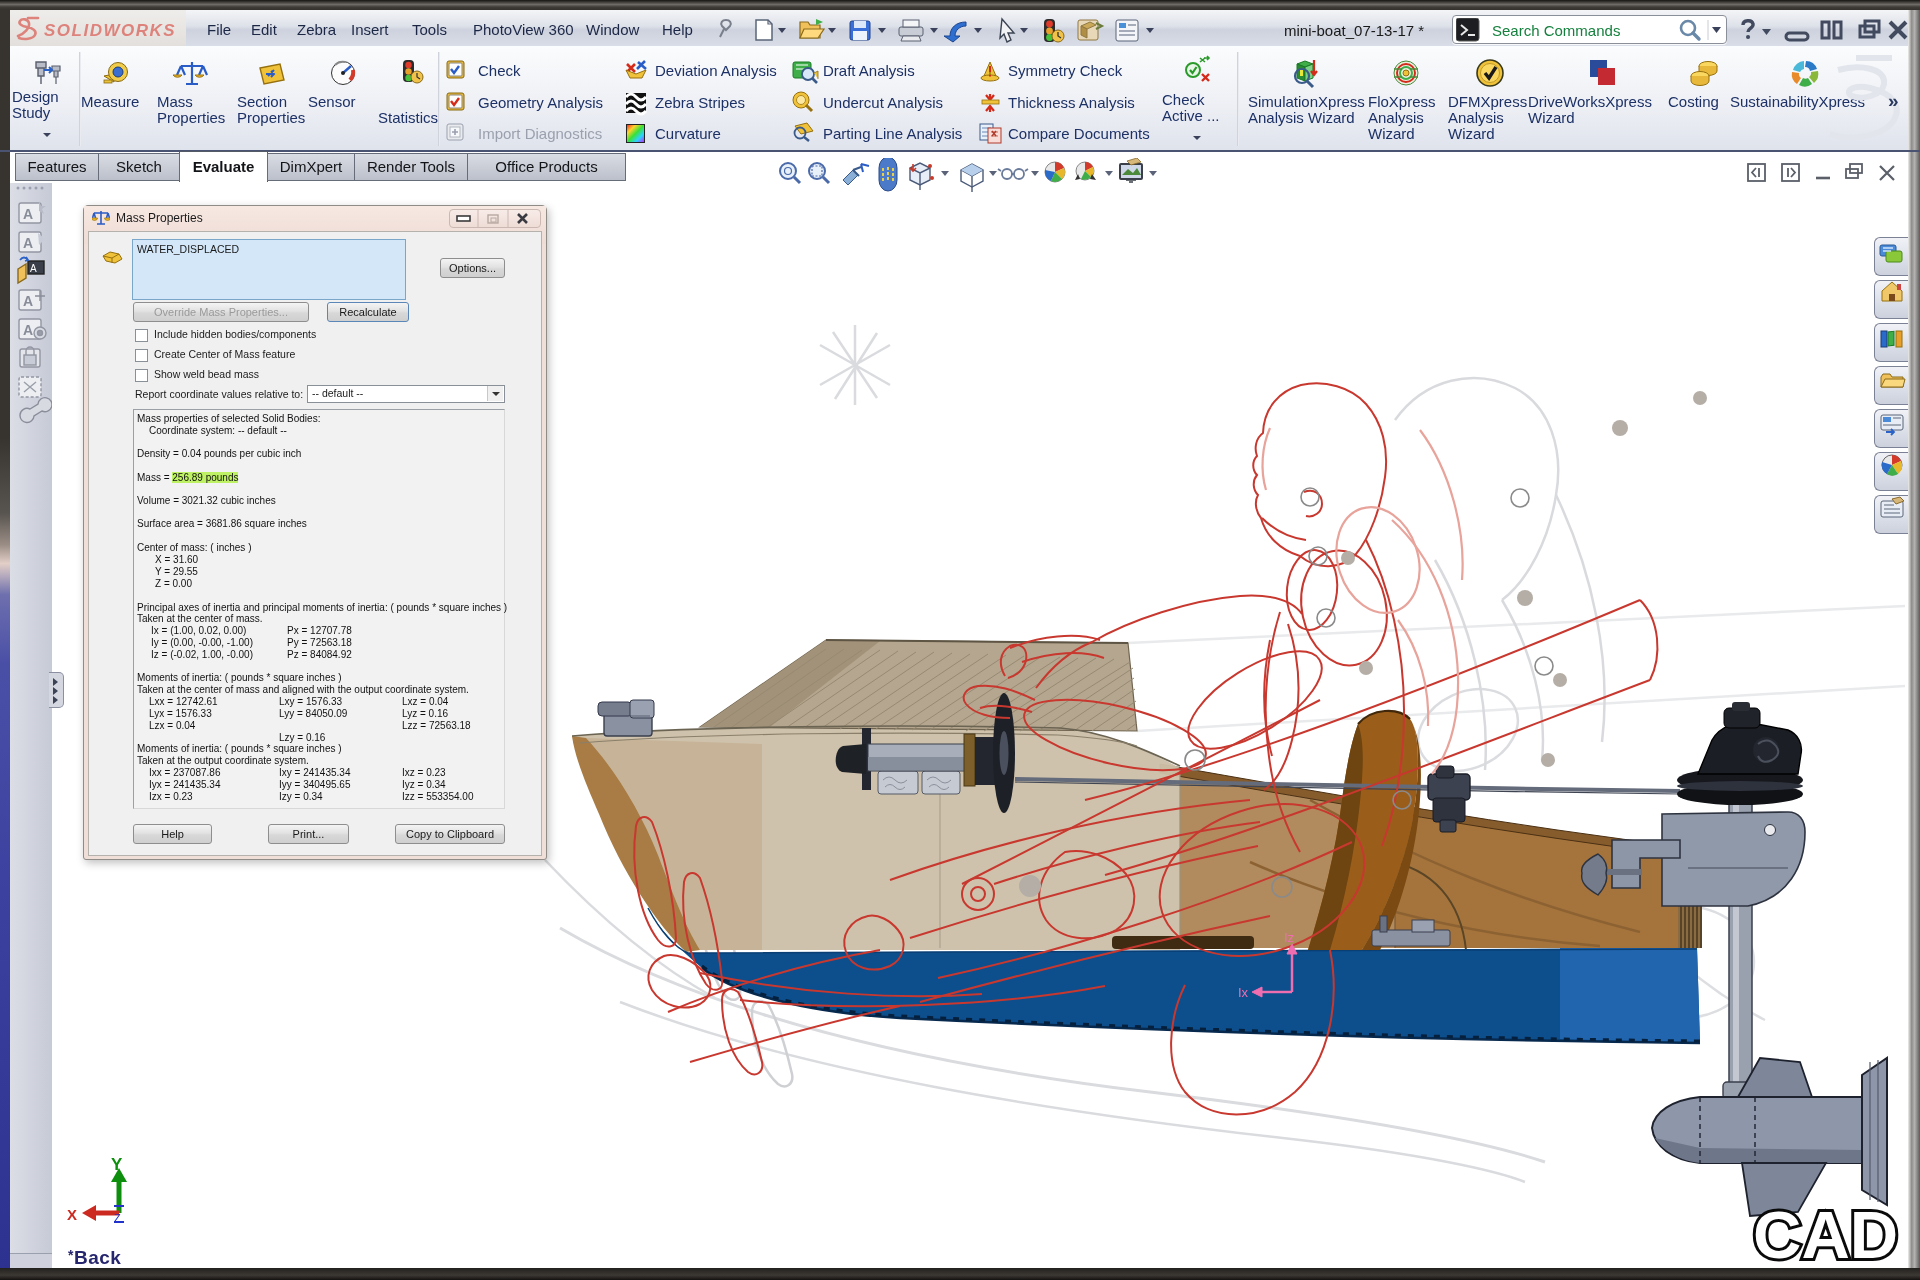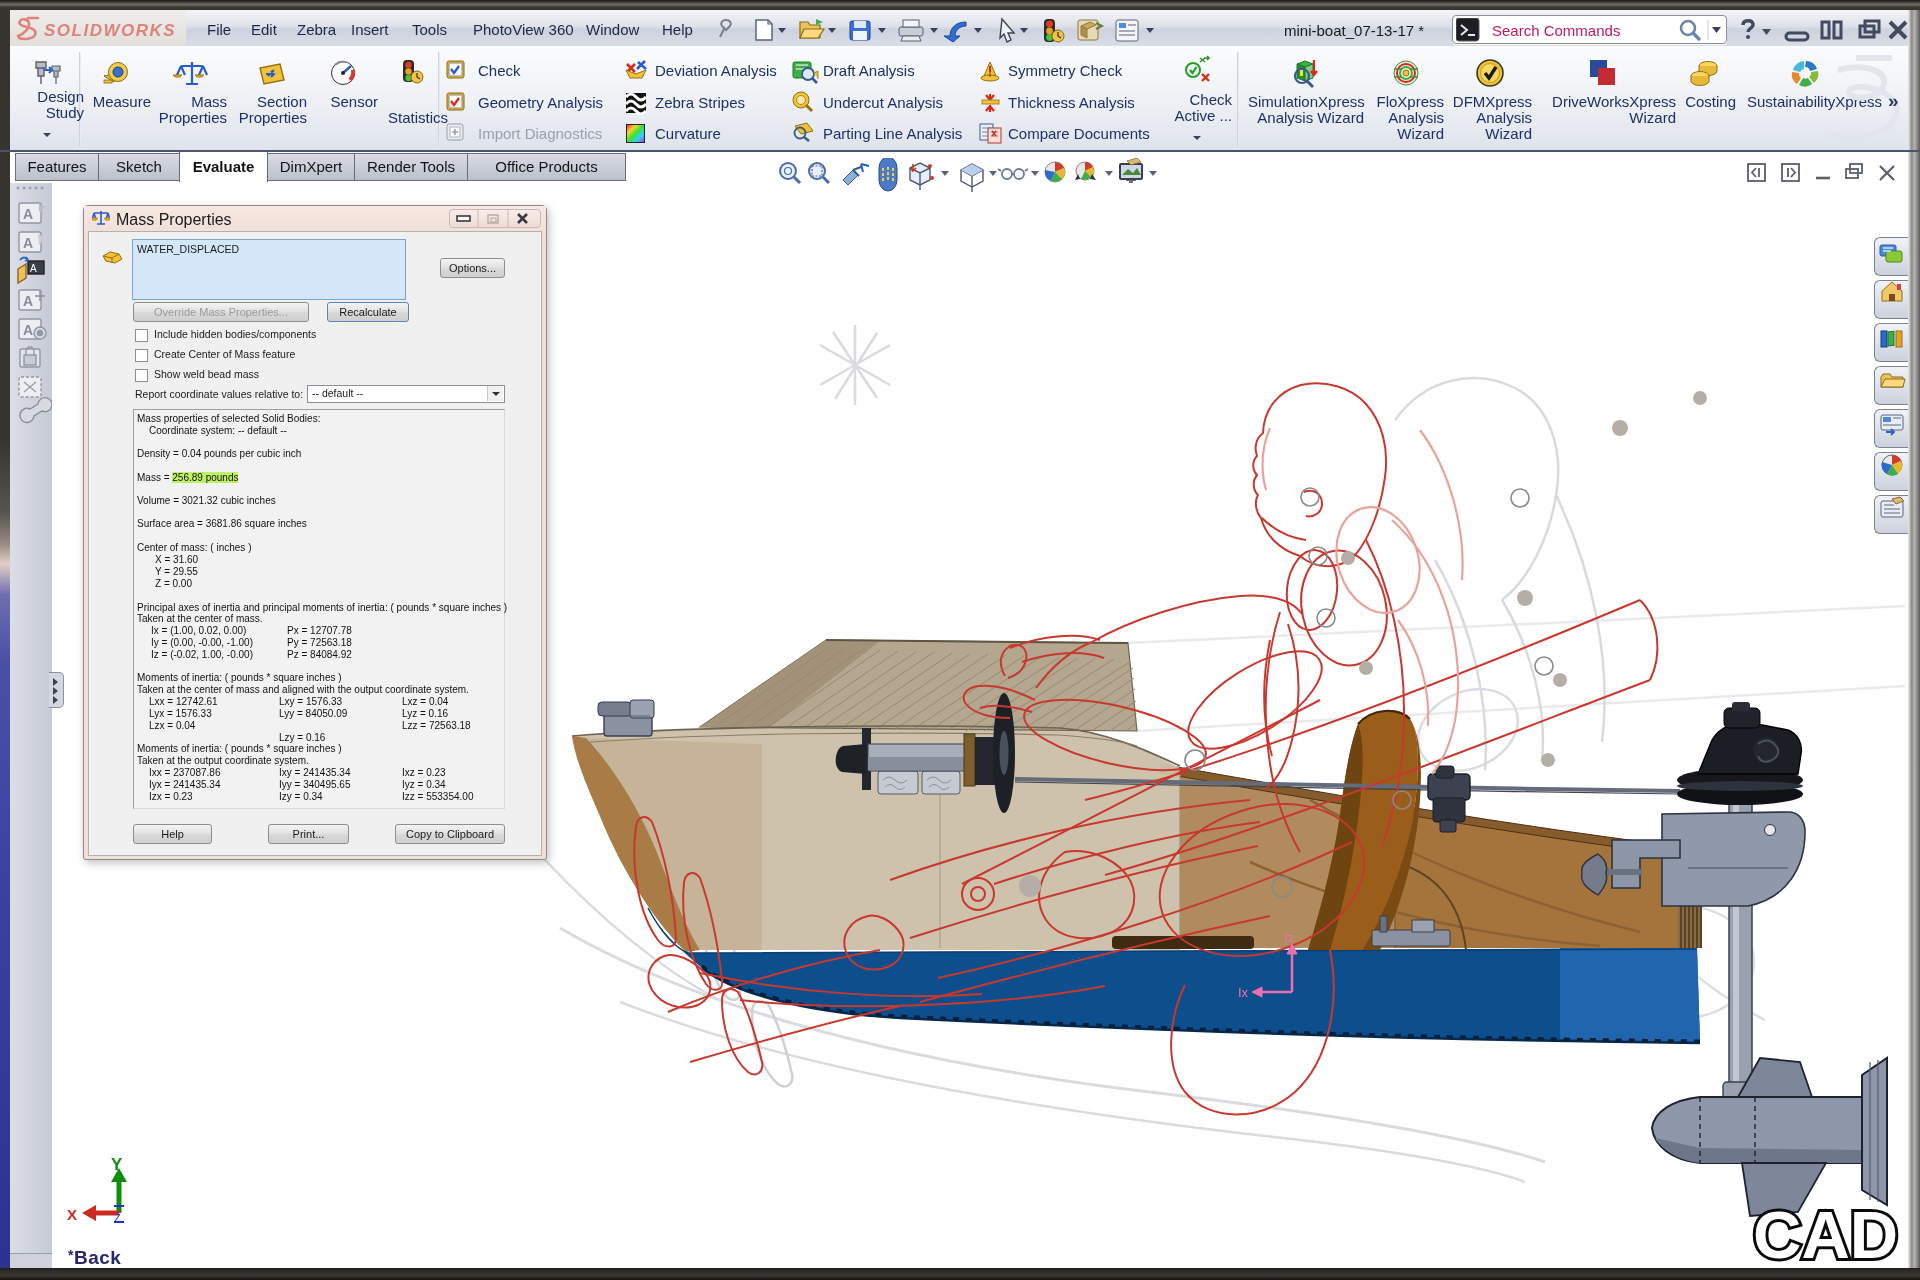--- a/index.html
+++ b/index.html
@@ -9,39 +9,39 @@
 #btop{left:0;top:0;width:1920px;height:10px;background:linear-gradient(180deg,#161512,#6e6a65 45%,#3f3b37 70%,#34302c)}
 #bleft{left:0;top:10px;width:10px;height:1258px;background:linear-gradient(180deg,#37332f 0%,#37332f 34%,#58544f 40%,#9a8d85 42.5%,#e3cfc7 44%,#6d6fae 46.5%,#4a4fa6 52%,#3c41a0 70%,#2d3190 100%)}
 #bright{left:1908px;top:10px;width:12px;height:1258px;background:linear-gradient(90deg,#efefed 0,#8f8d8b 30%,#b5b3b1 55%,#5c5a58 100%)}
 #bbot{left:0;top:1268px;width:1920px;height:12px;background:linear-gradient(180deg,#23211e,#3c3834 60%,#141210)}
 
 #tbar{left:10px;top:10px;width:1898px;height:36px;background:linear-gradient(180deg,#f4f5f7 0%,#dde1e9 45%,#cdd2de 55%,#d9dde7 100%)}
 #tlogo{left:10px;top:10px;width:176px;height:36px;background:linear-gradient(180deg,#efedeb,#e2dfdc)}
 .menu{top:21px;font-size:15px;color:#1c2746}
 #doctitle{left:1284px;top:22px;font-size:15px;color:#1a1a1a}
 #searchbox{left:1452px;top:15px;width:275px;height:29px;background:#fff;border:1px solid #8a8f9a;border-radius:4px;box-shadow:0 1px 0 rgba(255,255,255,.8)}
-#searchtxt{left:1492px;top:22px;font-size:15px;color:#be185d}
+#searchtxt{left:1492px;top:22px;font-size:15px;color:#15803d}
 
 #ribbon{left:10px;top:46px;width:1898px;height:104px;background:linear-gradient(180deg,#fbfcfd 0%,#eef0f5 55%,#dfe3ec 100%);overflow:hidden}
 #ribline{left:0px;top:150px;width:1920px;height:2px;background:#4a5372}
 .rsep{top:52px;width:2px;height:94px;background:linear-gradient(90deg,#c3c7d2,#f6f7fa)}
-.rlbl{font-size:15px;color:#1d3166;text-align:right;line-height:16px;white-space:nowrap}
+.rlbl{font-size:15px;color:#1d3166;text-align:left;line-height:16px;white-space:nowrap}
 .rsm{font-size:15px;color:#1d3166;white-space:nowrap}
 .caret{width:0;height:0;border-left:4px solid transparent;border-right:4px solid transparent;border-top:4px solid #3a415a}
 
 .tab{top:153px;height:28px;z-index:6;background:linear-gradient(180deg,#d9dce3,#bcc0cb);border:1px solid #666c78;font-size:15px;color:#131418;text-align:center;line-height:26px}
 #tabactive{top:151px;height:31px;background:#fff;border:1px solid #555b66;border-bottom:none;font-weight:bold;z-index:5}
 
 #lstrip{left:10px;top:183px;width:42px;height:1070px;background:linear-gradient(90deg,#dcdee6,#c6cad6)}
 #lstrip2{left:10px;top:1253px;width:42px;height:15px;background:#cfd2dc;border-top:1px solid #9aa0ae}
 
 .tpbtn{left:1874px;width:34px;height:39px;background:linear-gradient(180deg,#f0f2f7,#ccd1dd);border:1px solid #7c8296;border-right:none;border-radius:6px 0 0 6px}
 
 #dlg{left:83px;top:205px;width:464px;height:655px;background:#f0ded8;border:1px solid #8f8b86;border-radius:5px 5px 3px 3px;box-shadow:2px 3px 8px rgba(0,0,0,.25);z-index:20}
-#dlgtitle{left:0;top:0;width:100%;height:38px;font-size:16px;color:#1a1a1a;background:linear-gradient(180deg,#f7e8e2,#eedcd5)}
+#dlgtitle{left:0;top:0;width:100%;height:38px;font-size:12px;color:#1a1a1a;background:linear-gradient(180deg,#f7e8e2,#eedcd5)}
 #dlgclient{left:4px;top:25px;width:454px;height:625px;background:#f0f0f0;border:1px solid #b5b1ac}
 .btn{background:linear-gradient(180deg,#f4f4f4,#e2e2e2 45%,#d8d8d8 55%,#cfcfcf);border:1px solid #8e8e8e;border-radius:3px;font-size:11px;color:#1a1a1a;text-align:center}
 .chk{width:13px;height:13px;background:#fff;border:1px solid #8a9097}
 .dtxt{font-size:10.5px;color:#1a1a1a;white-space:nowrap}
 .rtxt{font-size:10px;color:#111;white-space:pre}
 svg{display:block}
 </style></head>
 <body>
 <div id="win">
 

